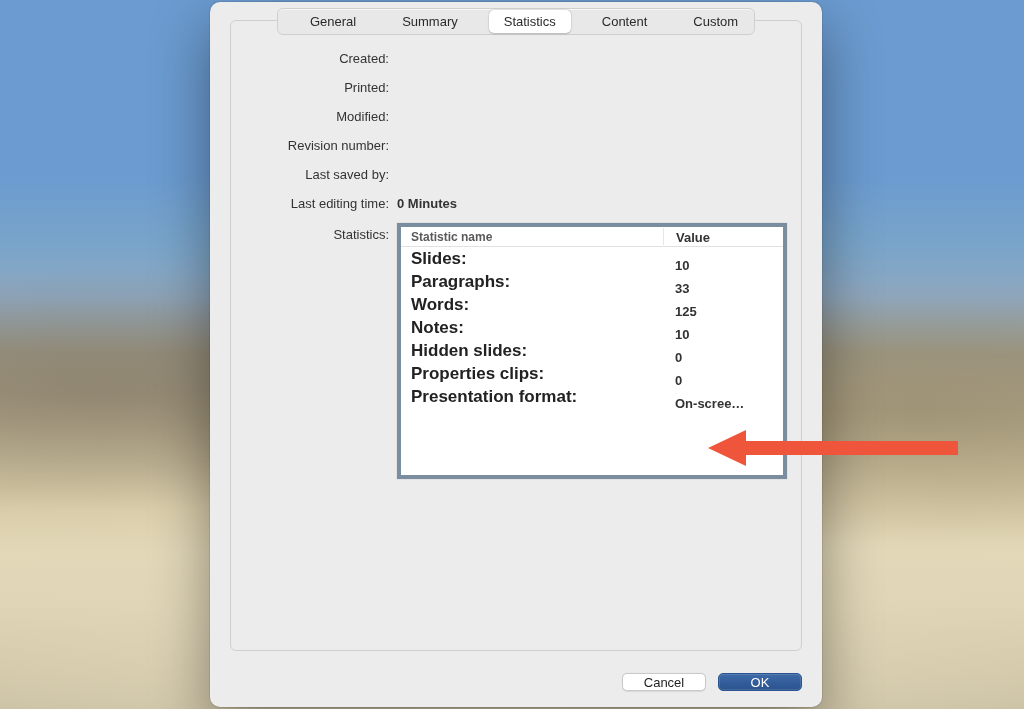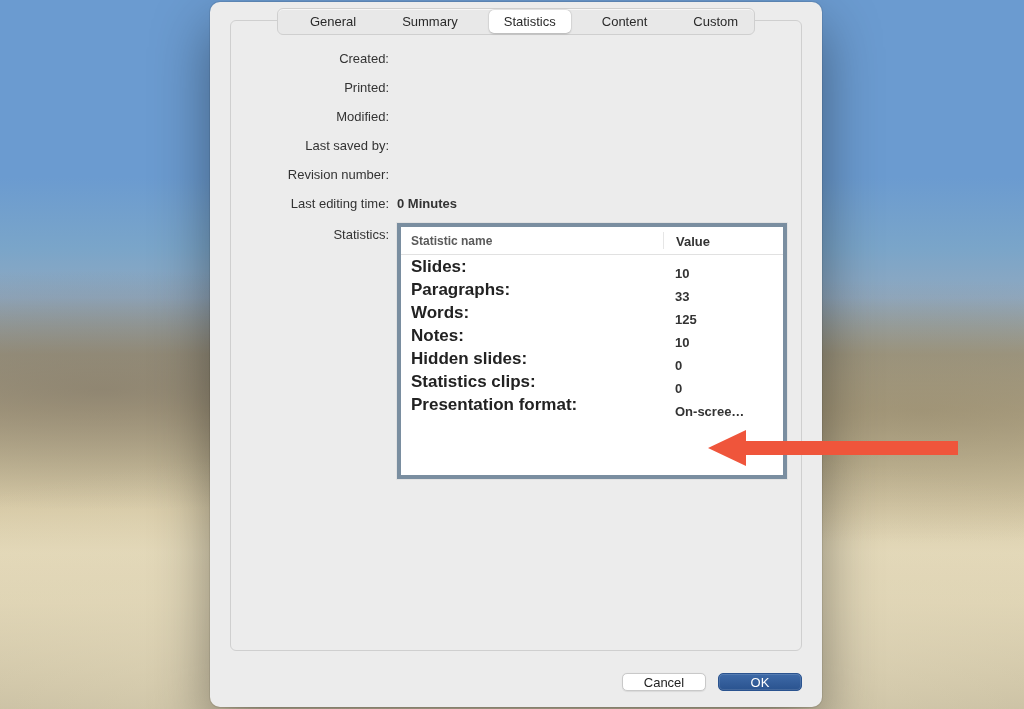--- a/index.html
+++ b/index.html
@@ -121,21 +121,21 @@
       border: 4px solid #7a8ea0;
       background: #fff;
       box-shadow: 0 0 0 1px rgba(0,0,0,0.04);
       height: 256px;
     }
     .table-inner { height: 100%; overflow: hidden; }
     .table-header {
       display: flex;
       border-bottom: 1px solid #e1e1e1;
       background: #fff;
-      height: 28px;
+      height: 20px;
       align-items: center;
     }
     .th {
       font-size: 12px;
       color: #5a5a5a;
       padding: 0 10px;
       position: relative;
     }
     .th.name { width: 262px; }
     .th.value { flex: 1; border-left: 1px solid #e6e6e6; padding-left: 12px; }
@@ -211,25 +211,25 @@
         </div>
         <div class="row">
           <div class="label">Printed:</div>
           <div class="value"></div>
         </div>
         <div class="row">
           <div class="label">Modified:</div>
           <div class="value"></div>
         </div>
         <div class="row">
+          <div class="label">Revision number:</div>
+          <div class="value"></div>
+        </div>
+        <div class="row">
           <div class="label">Last saved by:</div>
-          <div class="value"></div>
-        </div>
-        <div class="row">
-          <div class="label">Revision number:</div>
           <div class="value"></div>
         </div>
         <div class="row">
           <div class="label">Last editing time:</div>
           <div class="value">0 Minutes</div>
         </div>
         <div class="row statsrow">
           <div class="label">Statistics:</div>
           <div class="value" style="padding-top:0;">
             <div class="table-wrap">
@@ -252,21 +252,21 @@
                 </div>
                 <div class="trow">
                   <div class="td name">Notes:</div>
                   <div class="td value">10</div>
                 </div>
                 <div class="trow">
                   <div class="td name">Hidden slides:</div>
                   <div class="td value">0</div>
                 </div>
                 <div class="trow">
-                  <div class="td name">Statistics clips:</div>
+                  <div class="td name">Properties clips:</div>
                   <div class="td value">0</div>
                 </div>
                 <div class="trow">
                   <div class="td name">Presentation format:</div>
                   <div class="td value">On-scree…</div>
                 </div>
               </div>
             </div>
           </div>
         </div>

